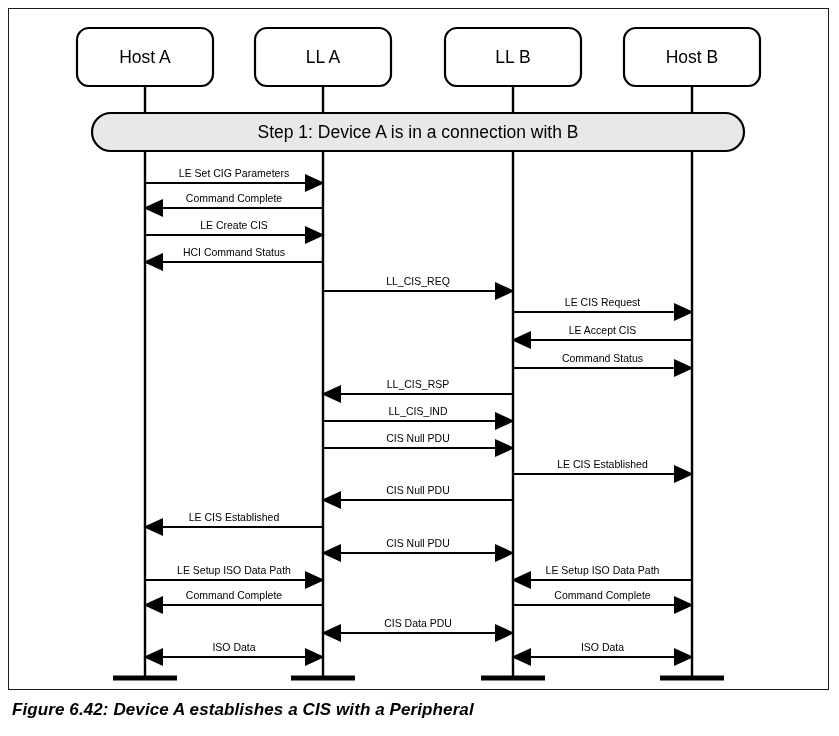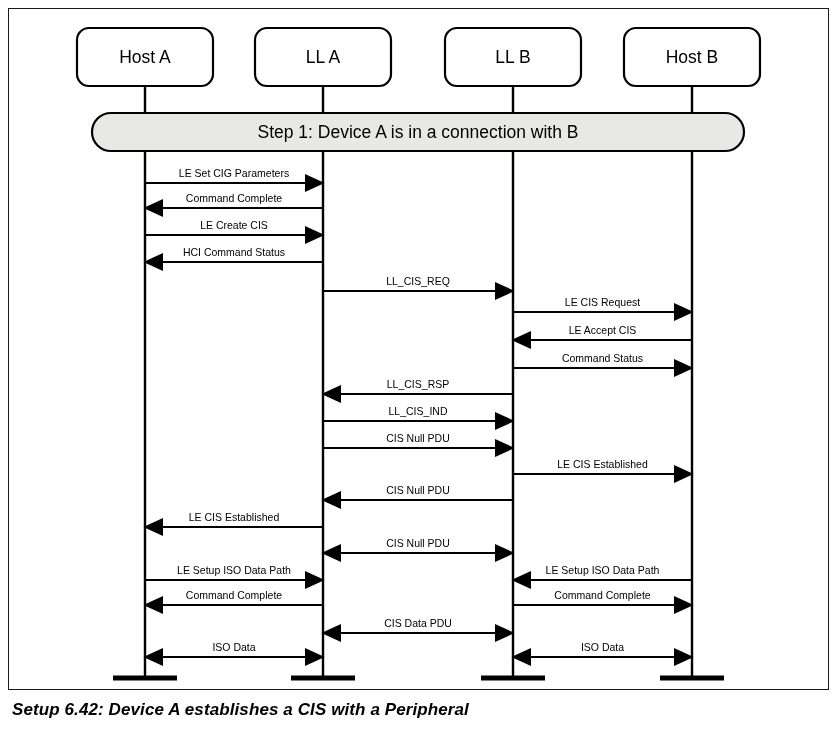--- a/index.html
+++ b/index.html
@@ -215,15 +215,15 @@
           <rect x="246" y="19" width="136" height="58" rx="12" ry="12" class="actor-box"></rect>
           <text x="314" y="49" class="actor-label">LL A</text>
           <rect x="436" y="19" width="136" height="58" rx="12" ry="12" class="actor-box"></rect>
           <text x="504" y="49" class="actor-label">LL B</text>
           <rect x="615" y="19" width="136" height="58" rx="12" ry="12" class="actor-box"></rect>
           <text x="683" y="49" class="actor-label">Host B</text>
         </g>
     </svg>
   </div>
 
-  <div id="caption">Setup 6.42:  Device A establishes a CIS with a Peripheral</div>
+  <div id="caption">Figure 6.42:  Device A establishes a CIS with a Peripheral</div>
 
 </div>
 
 </body></html>

